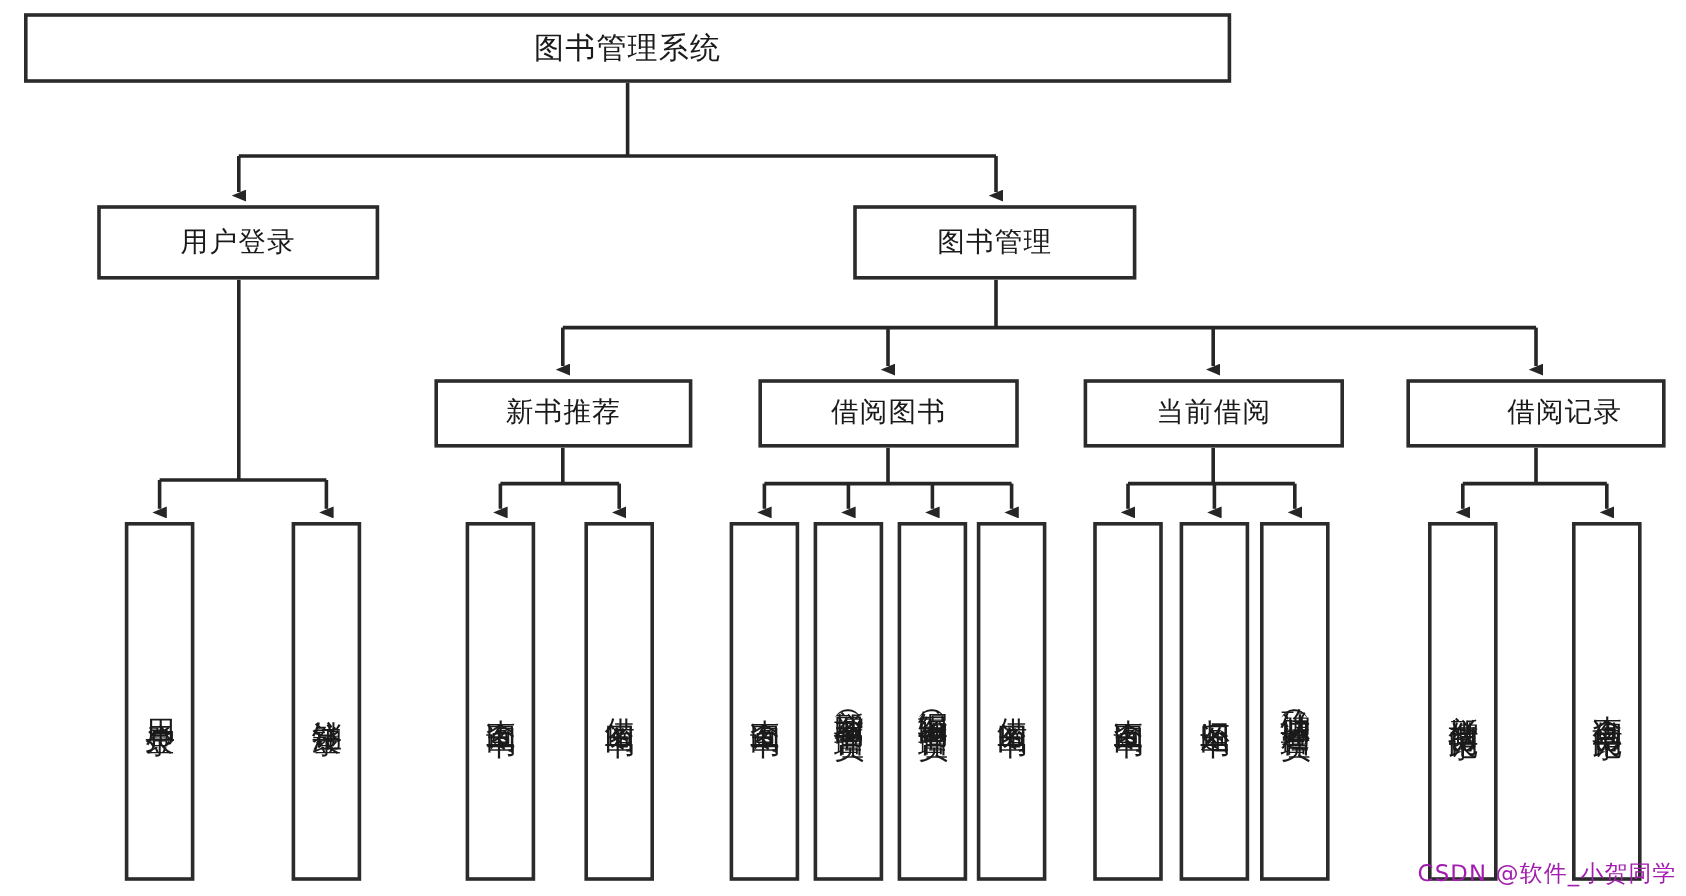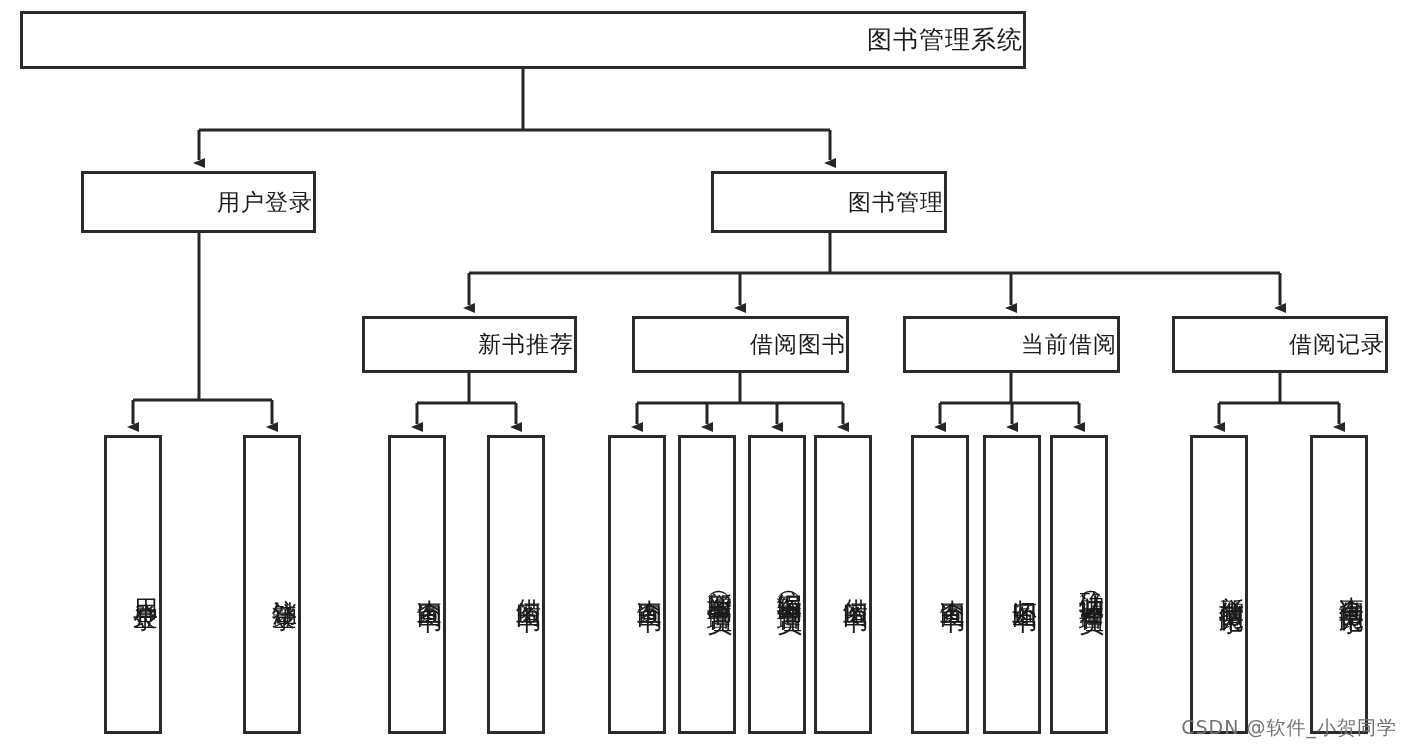--- a/index.html
+++ b/index.html
@@ -30,21 +30,21 @@
   #wires polygon{ fill:#262626; }
 
   
   .node{
     position:absolute;
     box-sizing:border-box;
     border:3px solid #2b2b2b;
     background:#ffffff;
     display:flex;
     align-items:center;
-    justify-content:flex-end;
+    justify-content:center;
     color:#1a1a1a;
     z-index:2;
   }
   .node .lbl{
     display:block;
     text-align:center;
     line-height:1.25;
     white-space:nowrap;
   }
   
@@ -66,21 +66,21 @@
     max-height:278px;
     text-align:center;
   }
 
   
   #watermark{
     position:absolute;
     right:8px;
     bottom:6px;
     font-size:19px;
-    color:#737373;
+    color:#a21caf;
     letter-spacing:1px;
     z-index:5;
     white-space:nowrap;
     font-family:"DejaVu Sans","Liberation Sans",sans-serif;
   }
 </style>
 </head>
 <body>
 
 <div id="canvas">
@@ -143,21 +143,21 @@
   <div class="node n-l3" style="left:362px;top:316px;width:215px;height:57px;">
     <span class="lbl">新书推荐</span>
   </div>
 
   <div class="node n-l2" style="left:711px;top:171px;width:236px;height:62px;">
     <span class="lbl">图书管理</span>
   </div>
   <div class="node n-l3" style="left:632px;top:316px;width:217px;height:57px;">
     <span class="lbl">借阅图书</span>
   </div>
-  <div class="node n-l3" style="left:903px;top:316px;width:217px;height:57px;">
+  <div class="node n-l3" style="left:903px;top:316px;width:217px;height:57px;font-family:Liberation Serif, serif;">
     <span class="lbl">当前借阅</span>
   </div>
   <div class="node n-l3" style="left:1172px;top:316px;width:216px;height:57px;padding-left:48px;">
     <span class="lbl">借阅记录</span>
   </div>
 
   <div class="node n-leaf" style="left:104px;top:435px;width:58px;height:299px;">
     <span class="lbl">用户登录</span>
   </div>
   <div class="node n-leaf" style="left:243px;top:435px;width:58px;height:299px;">

